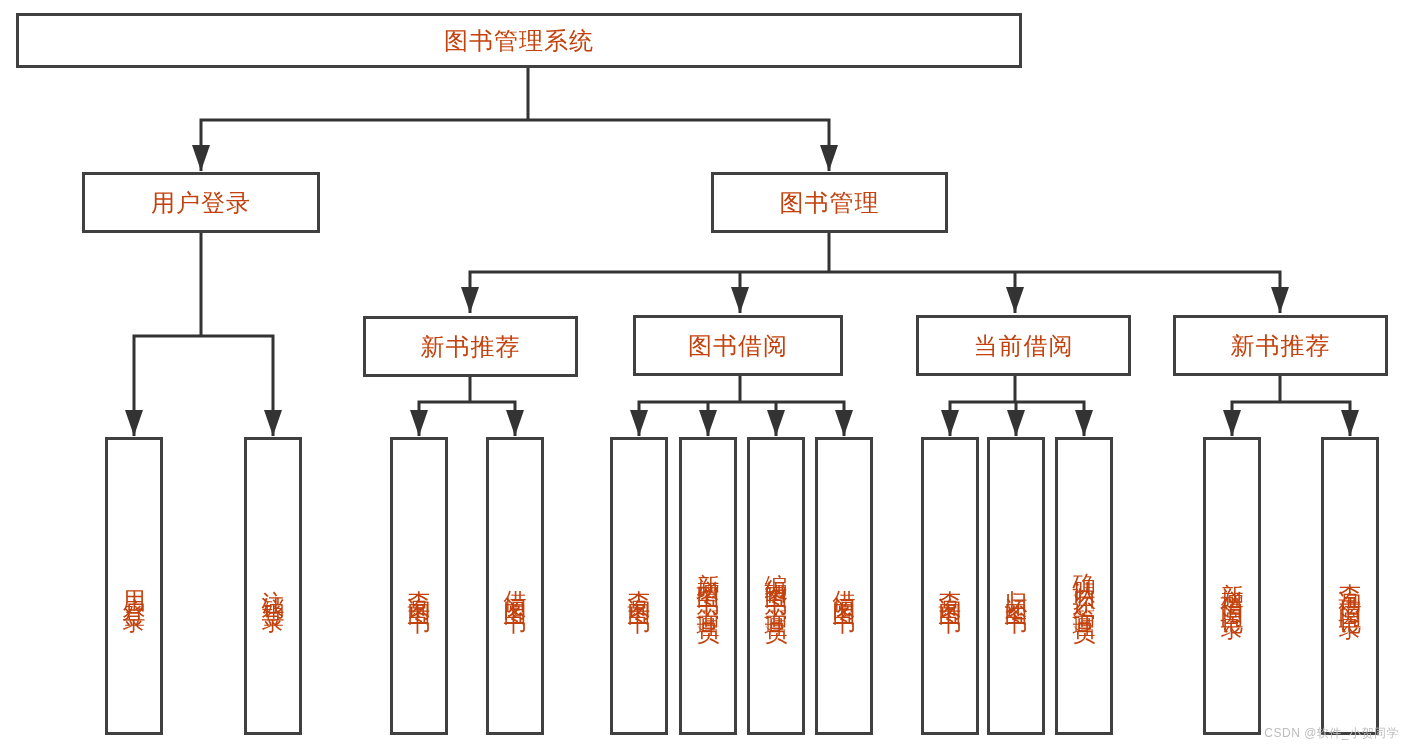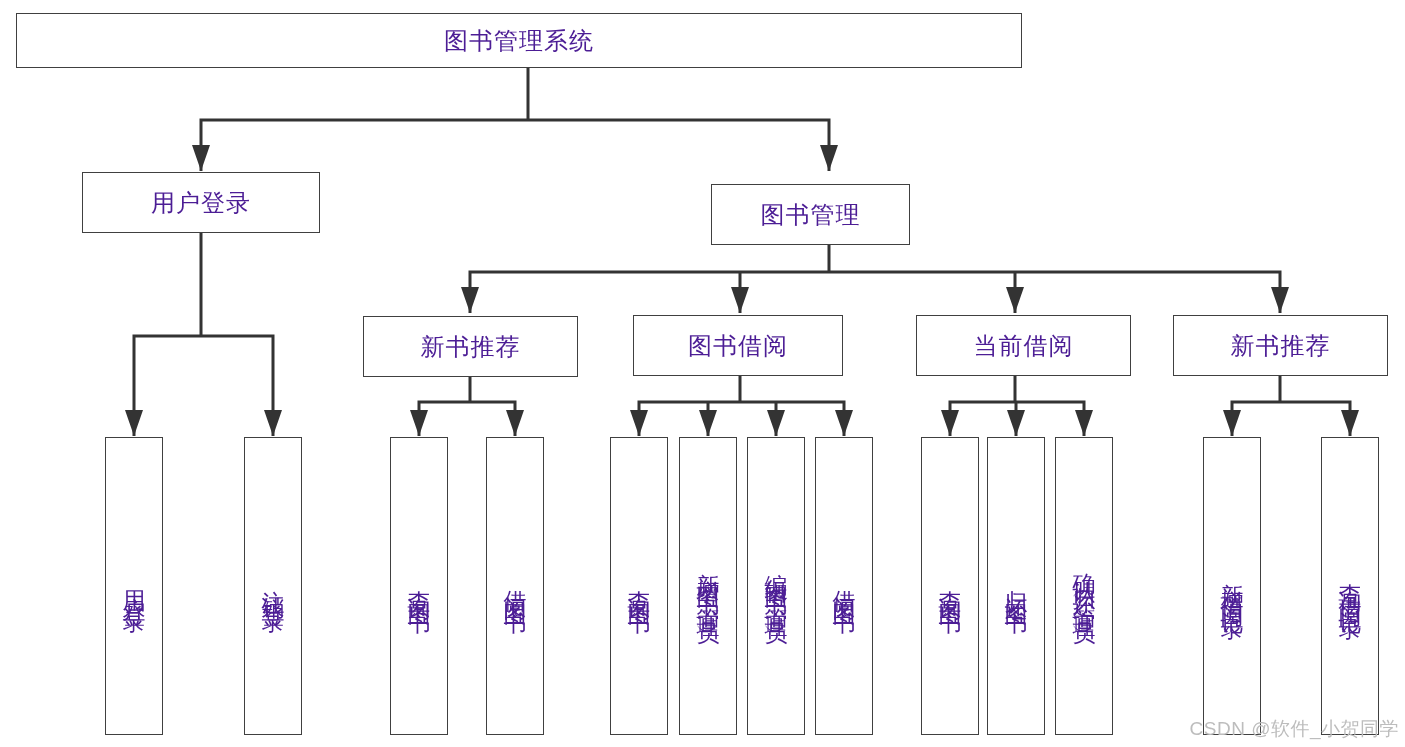--- a/index.html
+++ b/index.html
@@ -13,41 +13,41 @@
   }
   .wires {
     position: absolute;
     left: 0; top: 0;
     width: 1405px; height: 747px;
     z-index: 0;
   }
   .node {
     position: absolute;
     box-sizing: border-box;
-    border: 1px solid #404040;
+    border: 3px solid #404040;
     background: #ffffff;
-    color: #4c1d95;
+    color: #c2410c;
     display: flex;
     align-items: center;
     justify-content: center;
     z-index: 1;
   }
   .h-node { font-size: 24px; letter-spacing: 1px; }
   .v-node {
     writing-mode: vertical-rl;
     text-orientation: mixed;
     font-size: 23px;
     letter-spacing: 7px;
     line-height: 1;
   }
   .watermark {
     position: absolute;
     right: 6px;
     bottom: 5px;
-    font-size: 19px;
+    font-size: 12px;
     color: #bdbdbd;
     letter-spacing: 0.5px;
     z-index: 5;
     white-space: nowrap;
   }
 </style>
 </head>
 <body>
 
 <div class="canvas">
@@ -92,21 +92,21 @@
     </g>
   </svg>
 
   <div class="node h-node" style="left:16px;top:13px;width:1006px;height:55px">
     <span>图书管理系统</span>
   </div>
 
   <div class="node h-node" style="left:82px;top:172px;width:238px;height:61px">
     <span>用户登录</span>
   </div>
-  <div class="node h-node" style="left:711px;top:184px;width:199px;height:61px">
+  <div class="node h-node" style="left:711px;top:172px;width:237px;height:61px">
     <span>图书管理</span>
   </div>
 
   <div class="node h-node" style="left:363px;top:316px;width:215px;height:61px">
     <span>新书推荐</span>
   </div>
   <div class="node h-node" style="left:633px;top:315px;width:210px;height:61px">
     <span>图书借阅</span>
   </div>
   <div class="node h-node" style="left:916px;top:315px;width:215px;height:61px">

